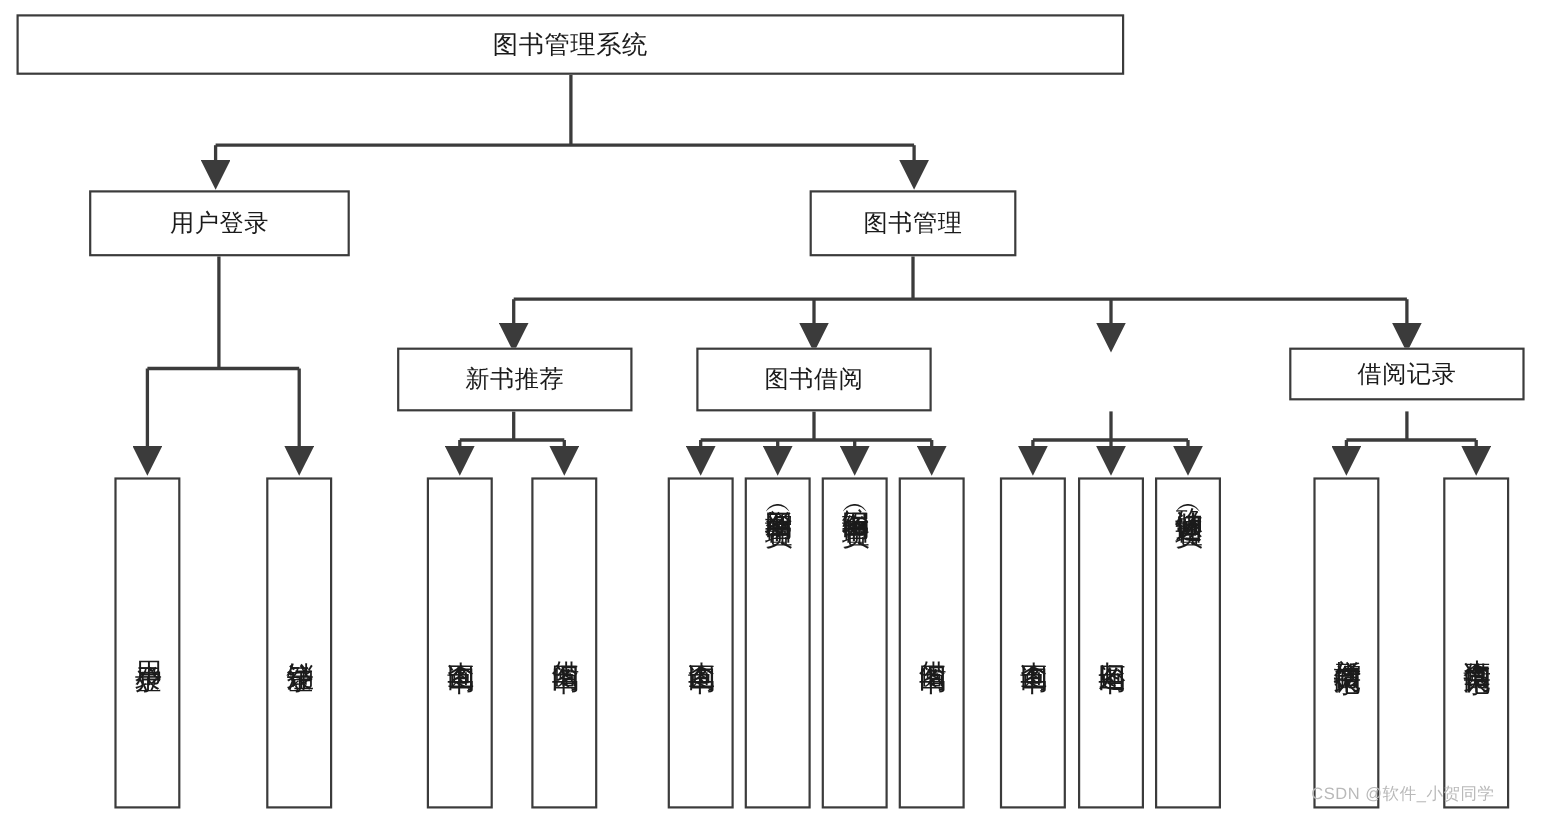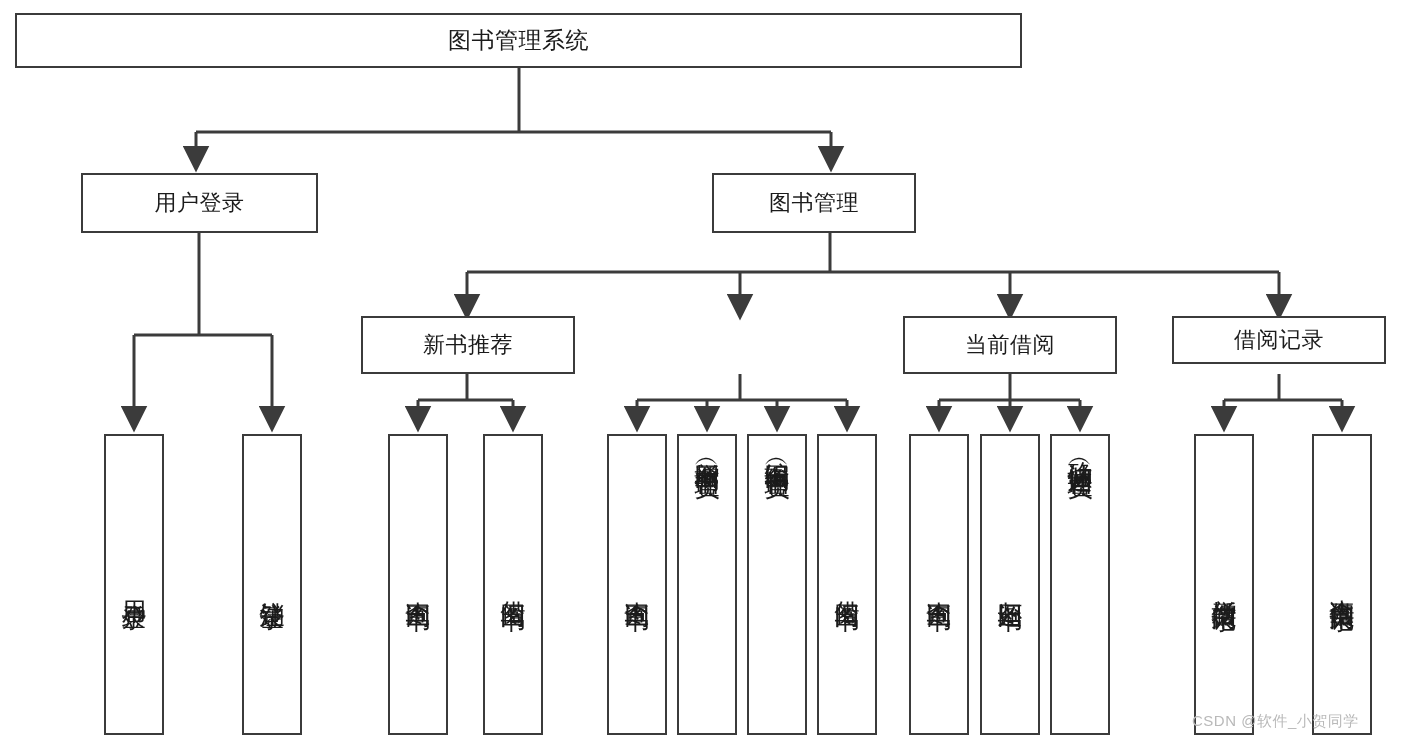--- a/index.html
+++ b/index.html
@@ -136,32 +136,32 @@
   </svg>
 
   <div class="node h" id="node-root" style="left:15px; top:13px; width:1007px; height:55px;">
     <span class="label">图书管理系统</span>
   </div>
 
   <div class="node h" id="node-user-login" style="left:81px; top:173px; width:237px; height:60px;">
     <span class="label">用户登录</span>
   </div>
 
-  <div class="node h" id="node-book-manage" style="left:712px; top:173px; width:204px; height:60px;">
+  <div class="node h" id="node-book-manage" style="left:736px; top:173px; width:188px; height:60px;">
     <span class="label">图书管理</span>
   </div>
 
   <div class="node h" id="node-new-book-rec" style="left:361px; top:316px; width:214px; height:58px;justify-content:center;">
     <span class="label">新书推荐</span>
   </div>
 
-
-  <div class="node h" id="node-current-borrow" style="left:903px; top:316px; width:214px; height:58px;">
-    <span class="label">当前借阅</span>
-  </div>
+  <div class="node h" id="node-book-borrow" style="left:633px; top:316px; width:214px; height:58px;">
+    <span class="label">图书借阅</span>
+  </div>
+
 
   <div class="node h" id="node-borrow-record" style="left:1172px; top:316px; width:214px; height:48px;">
     <span class="label">借阅记录</span>
   </div>
 
   <div class="node v center" id="leaf-user-login" style="left:104px; top:434px; width:60px; height:301px;">
     <span class="label">用户登录</span>
   </div>
 
   <div class="node v center" id="leaf-logout-login" style="left:242px; top:434px; width:60px; height:301px;">

